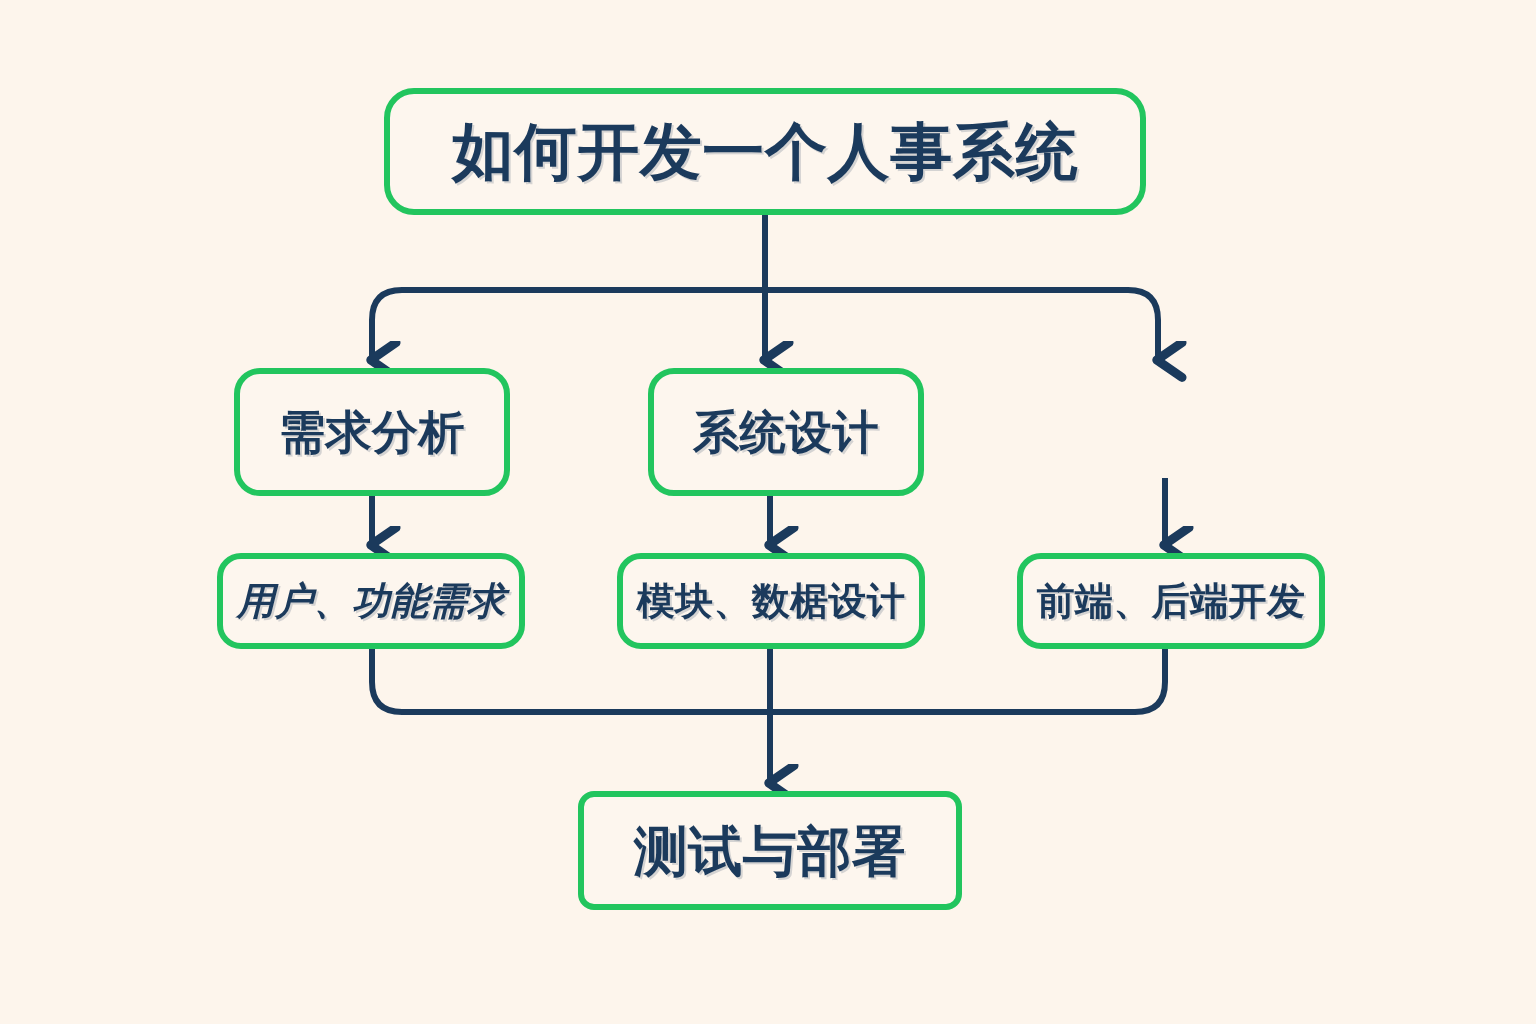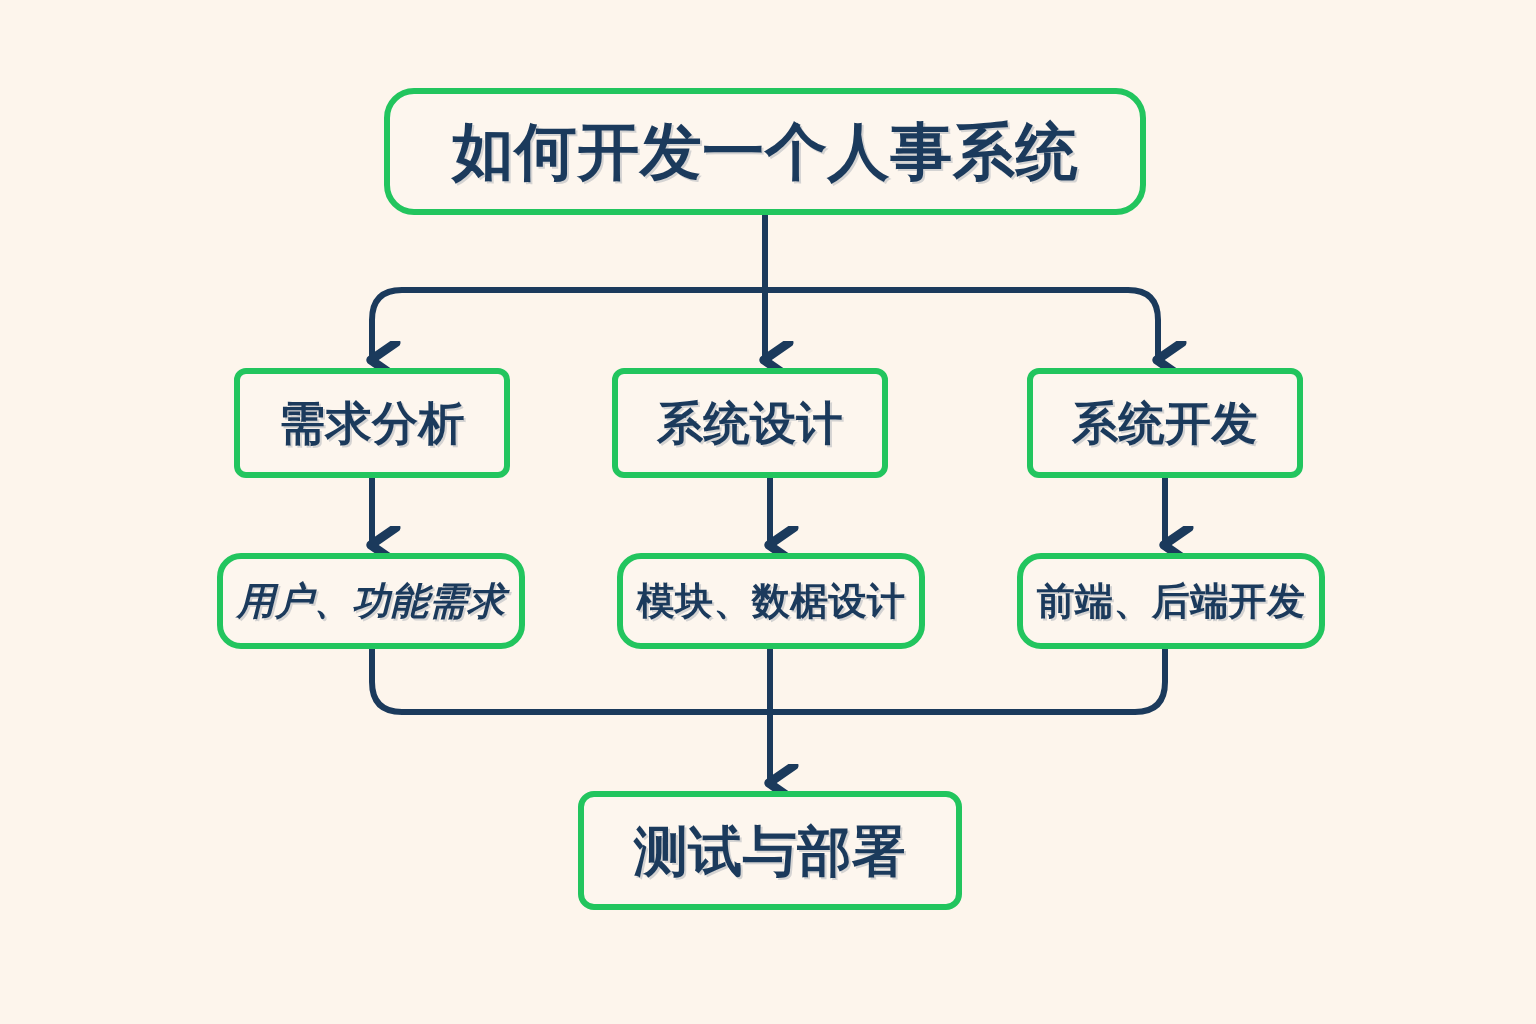--- a/index.html
+++ b/index.html
@@ -49,27 +49,27 @@
     left: 384px;
     top: 88px;
     width: 762px;
     height: 127px;
     border-radius: 30px;
     font-size: 62px;
   }
   .node.lvl2 {
     top: 368px;
     width: 276px;
-    height: 110px;
-    border-radius: 12px;
+    height: 128px;
+    border-radius: 26px;
     font-size: 46px;
     justify-content: center;
   }
   .node.lvl2.c1 { left: 234px; }
-  .node.lvl2.c2 { left: 612px; }
+  .node.lvl2.c2 { left: 648px; }
   .node.lvl2.c3 { left: 1027px; }
 
   .node.lvl3 {
     top: 553px;
     width: 308px;
     height: 96px;
     border-radius: 24px;
     font-size: 38px;
   }
   .node.lvl3.c1 { left: 217px; font-style: italic; }
@@ -124,23 +124,20 @@
   <div class="node title">
     <span>如何开发一个人事系统</span>
   </div>
 
   <div class="node lvl2 c1">
     <span>需求分析</span>
   </div>
   <div class="node lvl2 c2">
     <span>系统设计</span>
   </div>
-  <div class="node lvl2 c3">
-    <span>系统开发</span>
-  </div>
 
   <div class="node lvl3 c1">
     <span>用户、功能需求</span>
   </div>
   <div class="node lvl3 c2">
     <span>模块、数椐设计</span>
   </div>
   <div class="node lvl3 c3">
     <span>前端、后端开发</span>
   </div>

